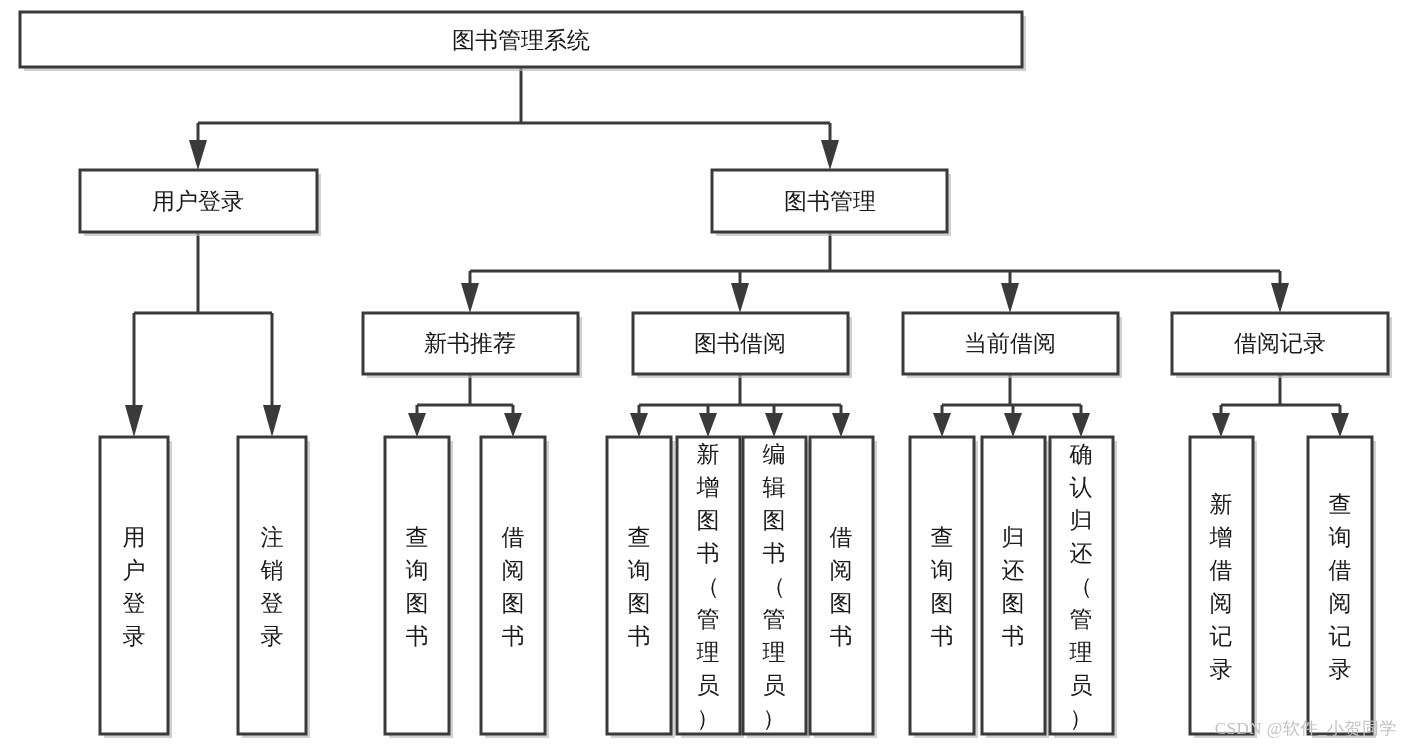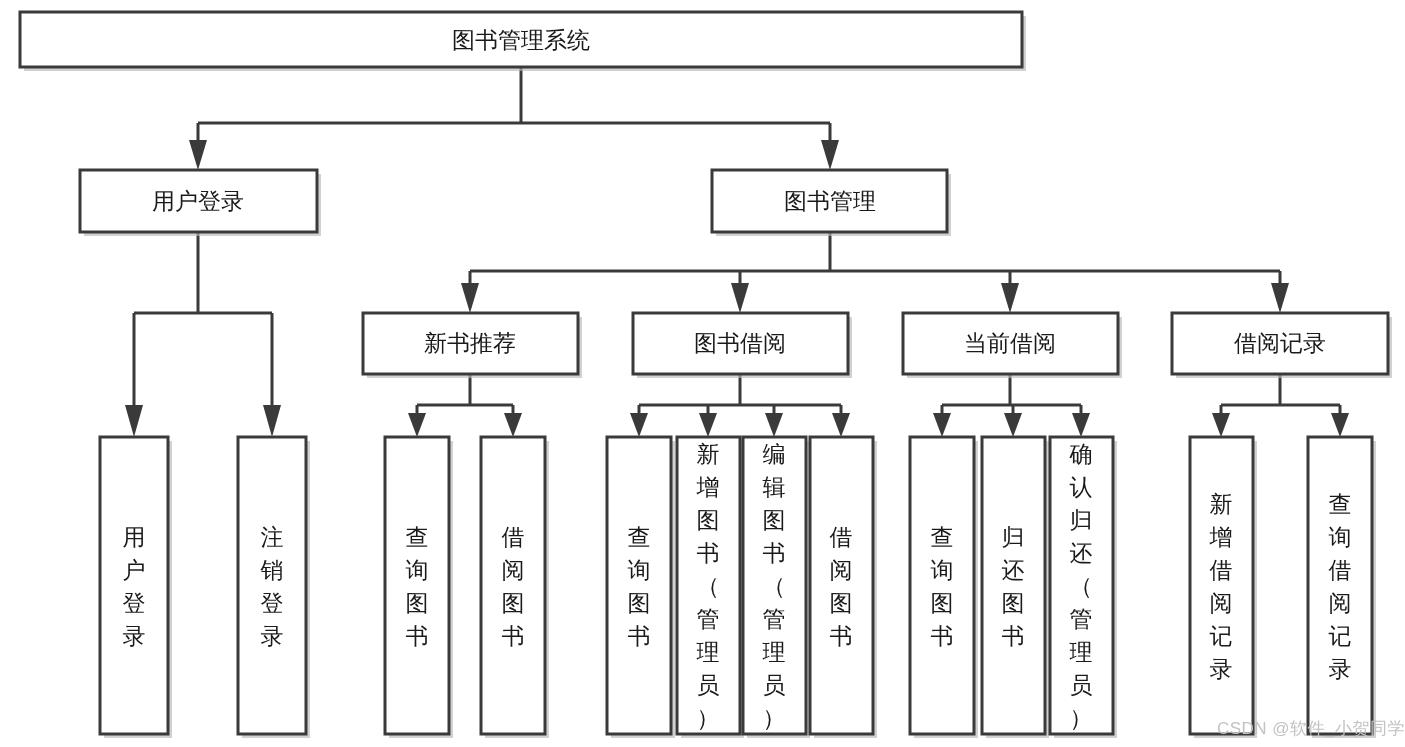--- a/index.html
+++ b/index.html
@@ -54,23 +54,23 @@
     dominant-baseline: middle;
   }
   .node-label-v {
     font-family: "DejaVu Sans", "Liberation Sans", sans-serif;
     font-size: 23px;
     fill: #1a1a1a;
     text-anchor: middle;
   }
   .watermark {
     position: absolute;
-    right: 0;
+    right: 8px;
     bottom: 7px;
-    font-family: Liberation Sans, sans-serif;
+    font-family: Liberation Serif, serif;
     font-size: 17px;
     color: #c2c2c2;
     white-space: nowrap;
     letter-spacing: 0.5px;
     pointer-events: none;
   }
 </style>
 </head>
 <body>
 

